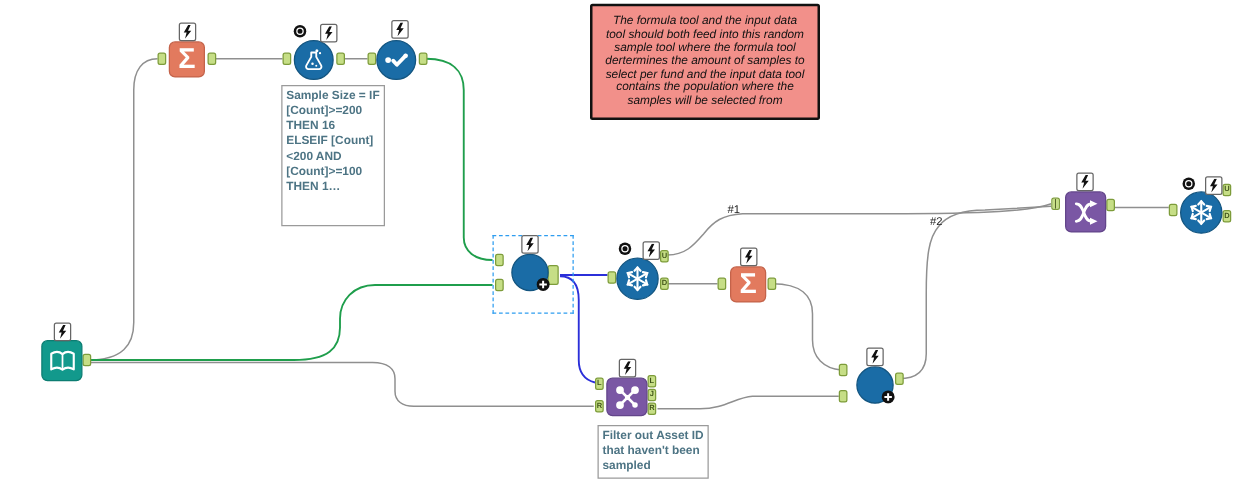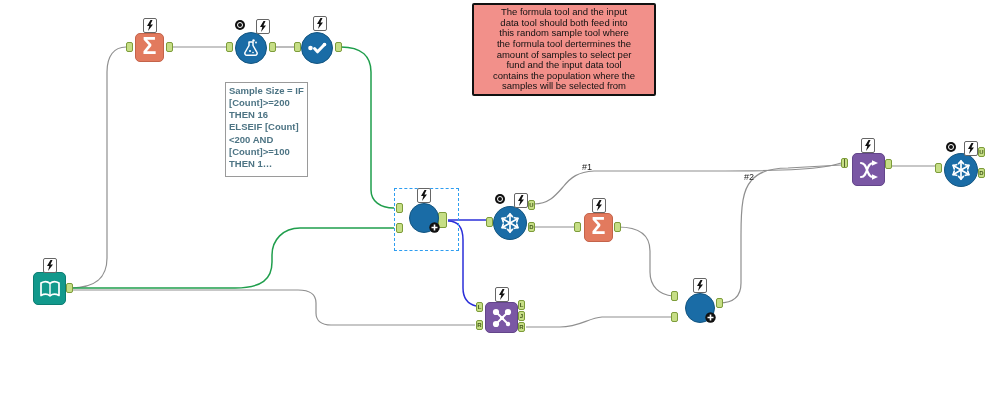--- a/index.html
+++ b/index.html
@@ -28,21 +28,21 @@
   .badge-dot{position:absolute;width:10px;height:10px;background:#111;border-radius:50%;z-index:4;
         display:flex;align-items:center;justify-content:center;}
   .badge-dot .ring{width:4px;height:4px;border:1.5px solid #fff;border-radius:50%;}
   .plus-badge{position:absolute;width:11px;height:11px;z-index:5;}
   .sel-rect{position:absolute;border:1.5px dashed #2e9df0;z-index:2;background:transparent;}
   .note{position:absolute;background:#fff;border:1px solid #9a9a9a;color:#4d7484;font-weight:bold;
         font-size:9.5px;line-height:1.28;padding:2px 3px;white-space:pre-line;z-index:2;
         overflow:hidden;box-sizing:border-box;}
   .comment{position:absolute;background:#f2908a;border:2px solid #111;border-radius:2px;
         color:#111;font-size:9.5px;line-height:1.12;font-weight:500;text-align:center;z-index:2;
-        display:flex;align-items:center;justify-content:center;padding:18px;box-sizing:border-box;}
+        display:flex;align-items:center;justify-content:center;padding:8px;box-sizing:border-box;font-style:italic;}
   .wlabel{position:absolute;font-size:9px;color:#222;z-index:3;}
 </style>
 </head>
 <body>
 
 <div id="canvas">
 
   <svg id="wires" width="1007" height="401" viewBox="0 0 1007 401">
     <path class="wire" d="M 70 288 C 98 288 107 276 107 258 L 107 72 C 107 56 114 47 126 47"></path>
     <path class="wire" d="M 170 47 H 226"></path>
@@ -60,27 +60,30 @@
     <path class="wire blue" d="M 448 221 C 459 221 463 229 463 240 L 463 288 C 463 298 468 304 476 306"></path>
   </svg>
 
   <div class="wlabel" style="left:582px;top:162px;">#1</div>
   <div class="wlabel" style="left:744px;top:172px;">#2</div>
 
   <div class="comment" style="left:472px;top:3px;width:184px;height:93px;">
     <span>The formula tool and the input data tool should both feed into this random sample tool where the formula tool dertermines the amount of samples to select per fund and the input data tool contains the population where the samples will be selected from</span>
   </div>
 
-  <div class="note" style="left:225px;top:68px;width:83px;height:95px;margin-top:14px;">Sample Size = IF
+  <div class="note" style="left:225px;top:68px;width:83px;height:113px;">Sample Size = IF
 [Count]&gt;=200
 THEN 16
 ELSEIF [Count]
 &lt;200 AND
 [Count]&gt;=100
 THEN 1…</div>
+  <div class="note" style="left:478px;top:340px;width:89px;height:43px;">Filter out Asset ID
+that haven't been
+sampled</div>
 
   <div class="anch" style="left:126px;top:42px;"></div>
   <div class="anch" style="left:166px;top:42px;"></div>
   <div class="tool sq t-orange" style="left:135px;top:33px;width:29px;height:29px;">
     <span class="sigma">Σ</span>
   </div>
   <div class="badge-bolt" style="left:143px;top:18px;">
     <svg width="8" height="11" viewBox="0 0 8 11">
         <polygon points="4.5,0 1,6 3.3,6 2,11 7,4.5 4.4,4.5 6.5,0" fill="#111"></polygon>
       </svg>

